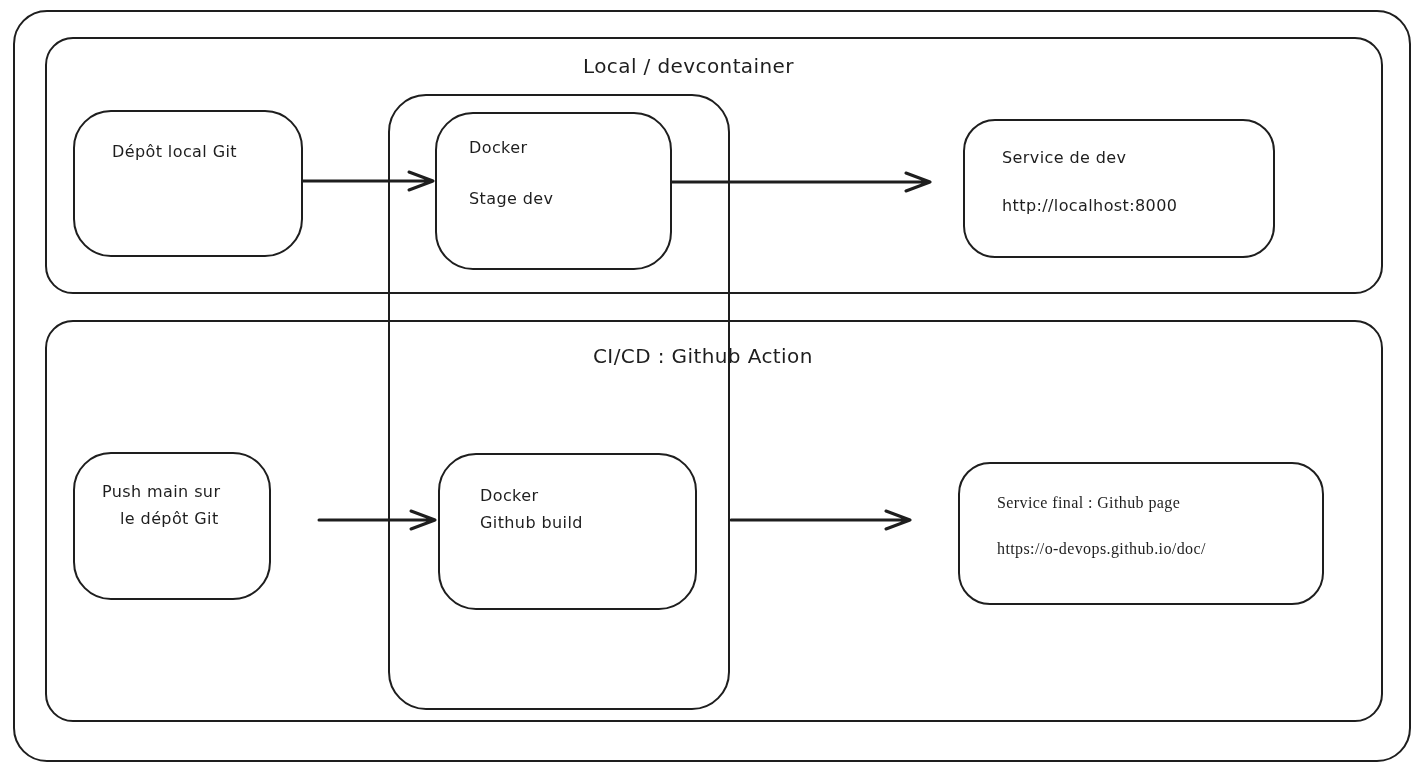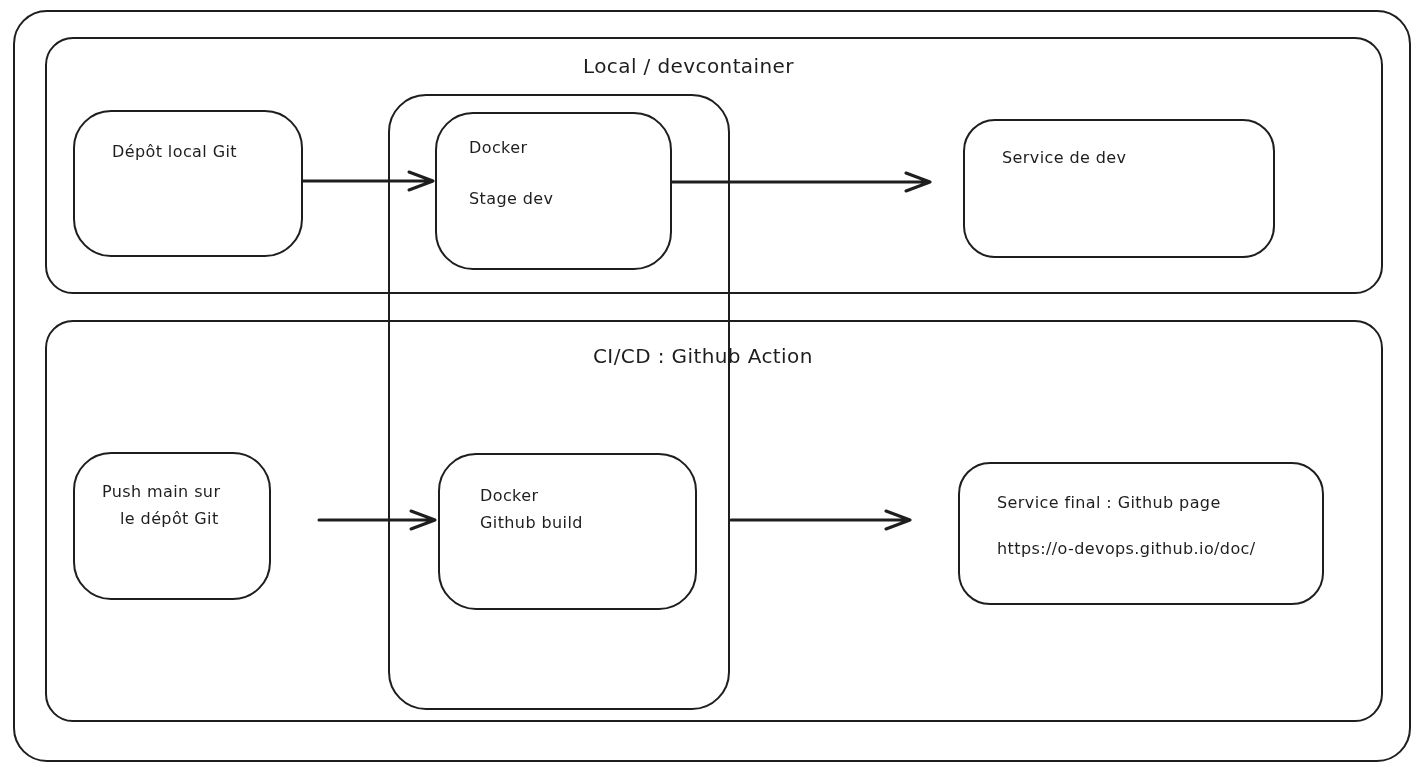--- a/index.html
+++ b/index.html
@@ -96,33 +96,34 @@
     <span class="txt" style="left:37px; top:26px;">Dépôt local Git</span>
   </div>
 
   <div class="node" style="left:435px; top:112px; width:237px; height:158px;">
     <span class="txt" style="left:32px; top:20px;">Docker</span>
     <span class="txt" style="left:32px; top:47px;margin-top:24px;">Stage dev</span>
   </div>
 
   <div class="node" style="left:963px; top:119px; width:312px; height:139px; border-radius:32px;">
     <span class="txt" style="left:37px; top:23px;">Service de dev</span>
+    <span class="txt" style="left:37px; top:71px;">http://localhost:8000</span>
   </div>
 
   <div class="node" style="left:73px; top:452px; width:198px; height:148px;">
     <span class="txt" style="left:27px; top:24px;">Push main sur</span>
     <span class="txt" style="left:45px; top:51px;">le dépôt Git</span>
   </div>
 
   <div class="node" style="left:438px; top:453px; width:259px; height:157px;">
     <span class="txt" style="left:40px; top:27px;">Docker</span>
     <span class="txt" style="left:40px; top:54px;">Github build</span>
   </div>
 
-  <div class="node" style="left:958px; top:462px; width:366px; height:143px; border-radius:32px;">
+  <div class="node" style="left:958px; top:462px; width:366px; height:143px; border-radius:32px;font-family:Liberation Serif, serif;">
     <span class="txt" style="left:37px; top:25px;">Service final : Github page</span>
     <span class="txt" style="left:37px; top:71px;">https://o-devops.github.io/doc/</span>
   </div>
 
   <svg id="arrow-layer" viewBox="0 0 1428 780" xmlns="http://www.w3.org/2000/svg">
     <path d="M303 181 L431 181 M433 181 L409 172 M433 181 L409 190"></path>
     <path d="M672 182 L928 182 M930 182 L906 173 M930 182 L906 191"></path>
     <path d="M319 520 L433 520 M435 520 L411 511 M435 520 L411 529"></path>
     <path d="M731 520 L908 520 M910 520 L886 511 M910 520 L886 529"></path>
   </svg>

